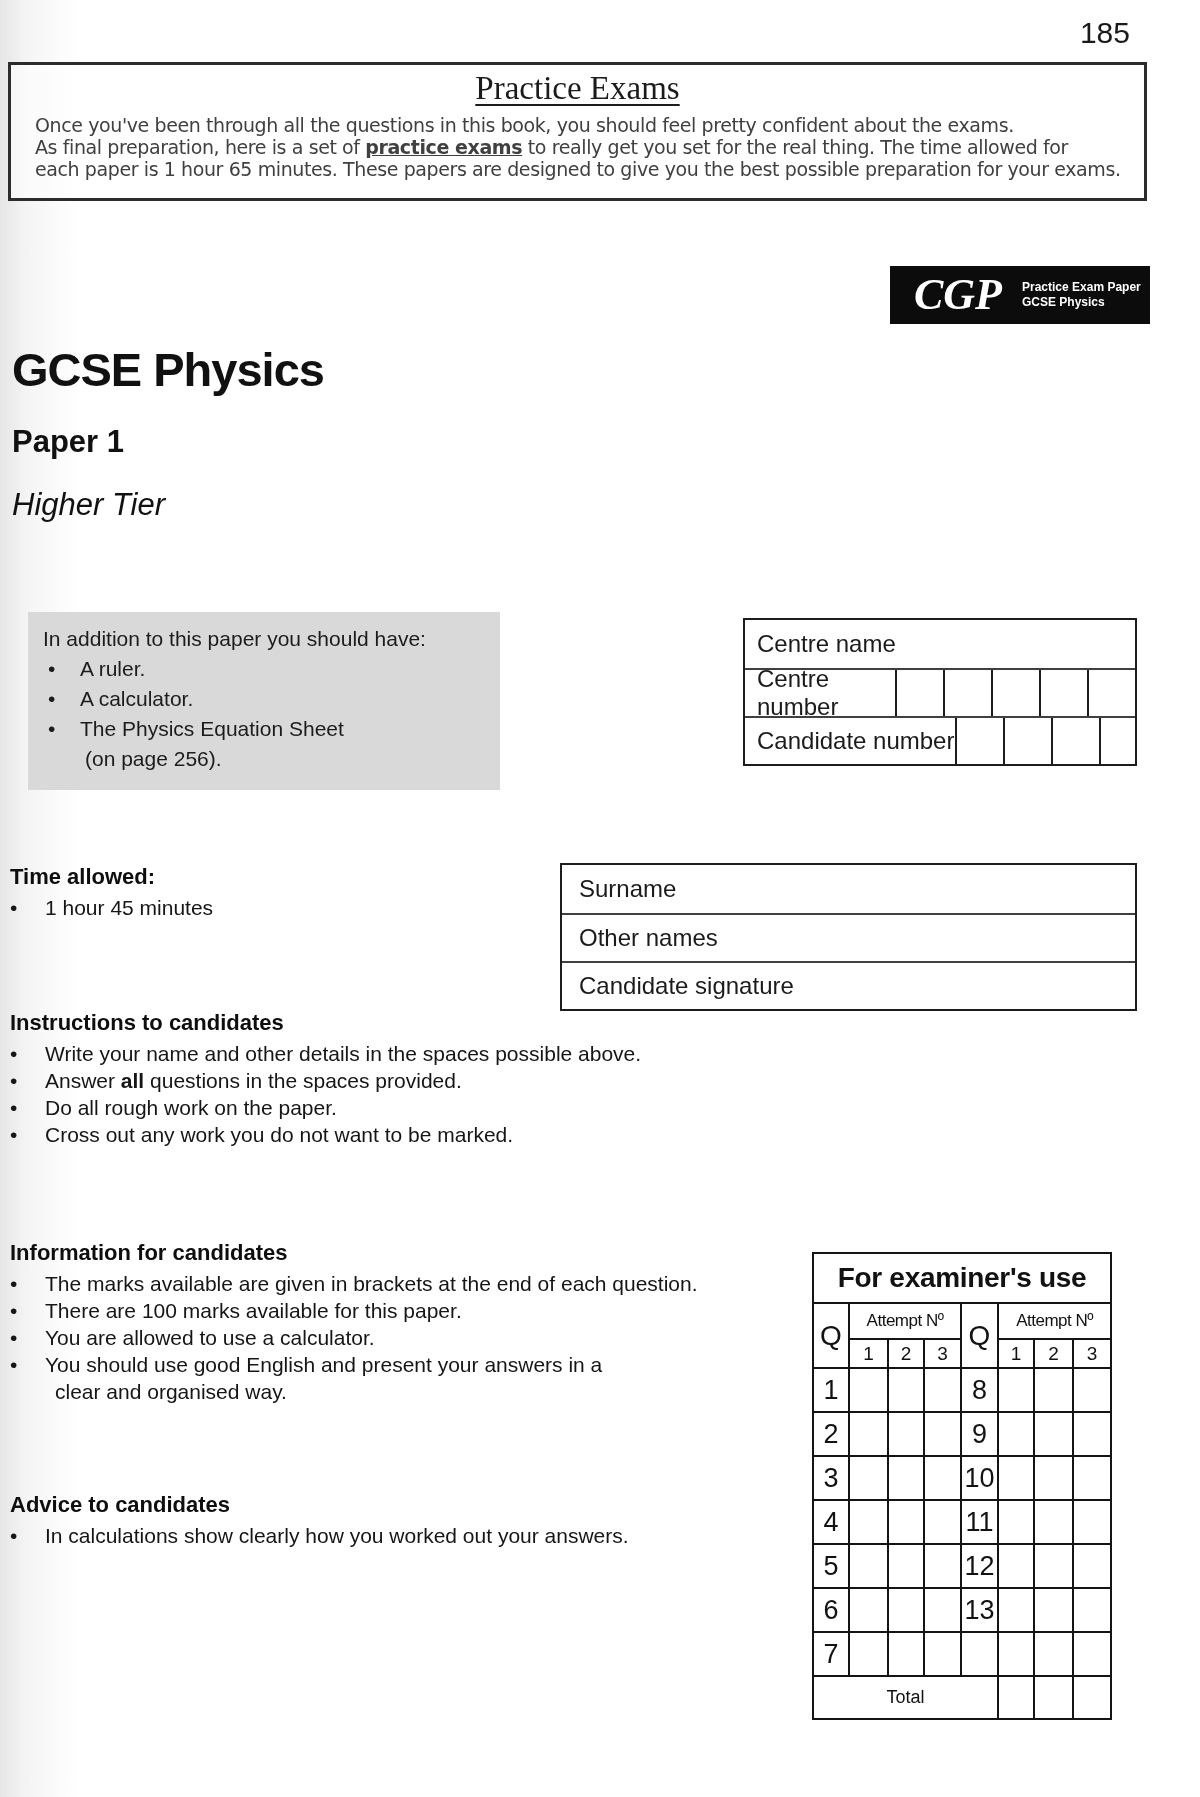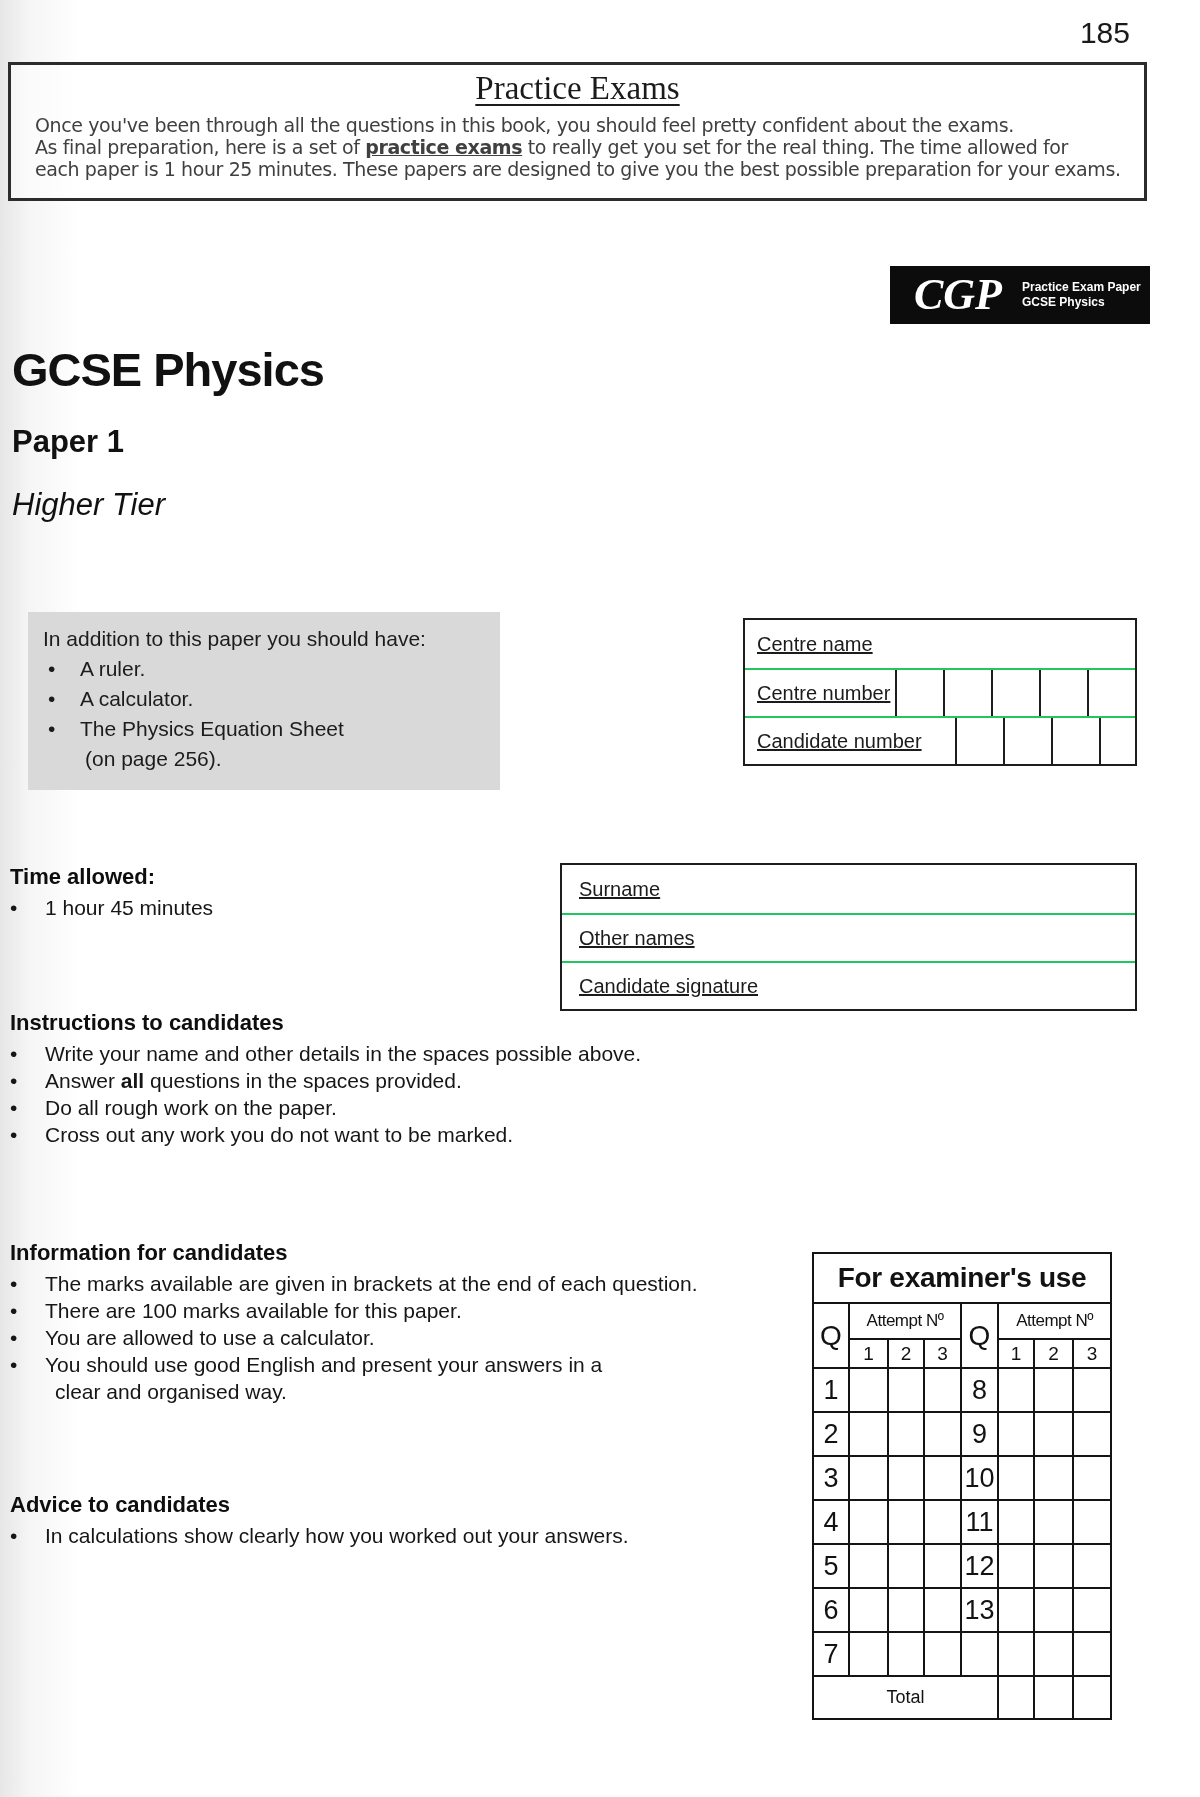--- a/index.html
+++ b/index.html
@@ -42,23 +42,23 @@
   
   .li{display:flex;}
   .li .dot{width:35px;flex:none;}
   .li .dot::before{content:"\2022";}
   .materials .li .dot{width:37px;padding-left:5px;box-sizing:border-box;}
   .cont{padding-left:45px;}
   .materials .cont{padding-left:42px;}
 
   
   .grid-table{box-sizing:border-box;border:2px solid #1d1d1d;background:#fff;}
-  .g-row{display:flex;height:48px;box-sizing:border-box;border-top:2px solid #22c55e;}
+  .g-row{display:flex;height:48px;box-sizing:border-box;border-top:2px solid #404040;}
   .g-row:first-child{border-top:none;}
-  .g-label{display:flex;align-items:center;padding-left:12px;font-size:20px;color:#1b1b1b;box-sizing:border-box;text-decoration:underline;}
+  .g-label{display:flex;align-items:center;padding-left:12px;font-size:24px;color:#1b1b1b;box-sizing:border-box;}
   .g-box{box-sizing:border-box;border-left:2px solid #1d1d1d;height:100%;}
   .centre-table{left:743px;top:618px;width:394px;}
   .candidate-table{left:560px;top:863px;width:577px;}
   .candidate-table .g-label{padding-left:17px;}
 
   
   .section{left:10px;font-size:21px;line-height:27px;color:#161616;}
   .section h3{margin:0 0 4px 0;font-size:22px;line-height:26px;color:#0e0e0e;}
   .section .li-text b{font-weight:bold;}
 
@@ -81,21 +81,21 @@
 </head>
 <body>
 
 <div class="abs page-num">185</div>
 
 <div class="abs intro-box">
   <div class="intro-title"><span>Practice Exams</span></div>
   <div class="intro-body">
     <div>Once you've been through all the questions in this book, you should feel pretty confident about the exams.</div>
     <div><span>As final preparation, here is a set of </span><b>practice exams</b><span> to really get you set for the real thing.  The time allowed for</span></div>
-    <div>each paper is 1 hour 25 minutes.  These papers are designed to give you the best possible preparation for your exams.</div>
+    <div>each paper is 1 hour 65 minutes.  These papers are designed to give you the best possible preparation for your exams.</div>
   </div>
 </div>
 
 <div class="abs logo">
   <div class="logo-brand">CGP</div>
   <div class="logo-caption">
     <div>Practice Exam Paper</div>
     <div>GCSE Physics</div>
   </div>
 </div>

